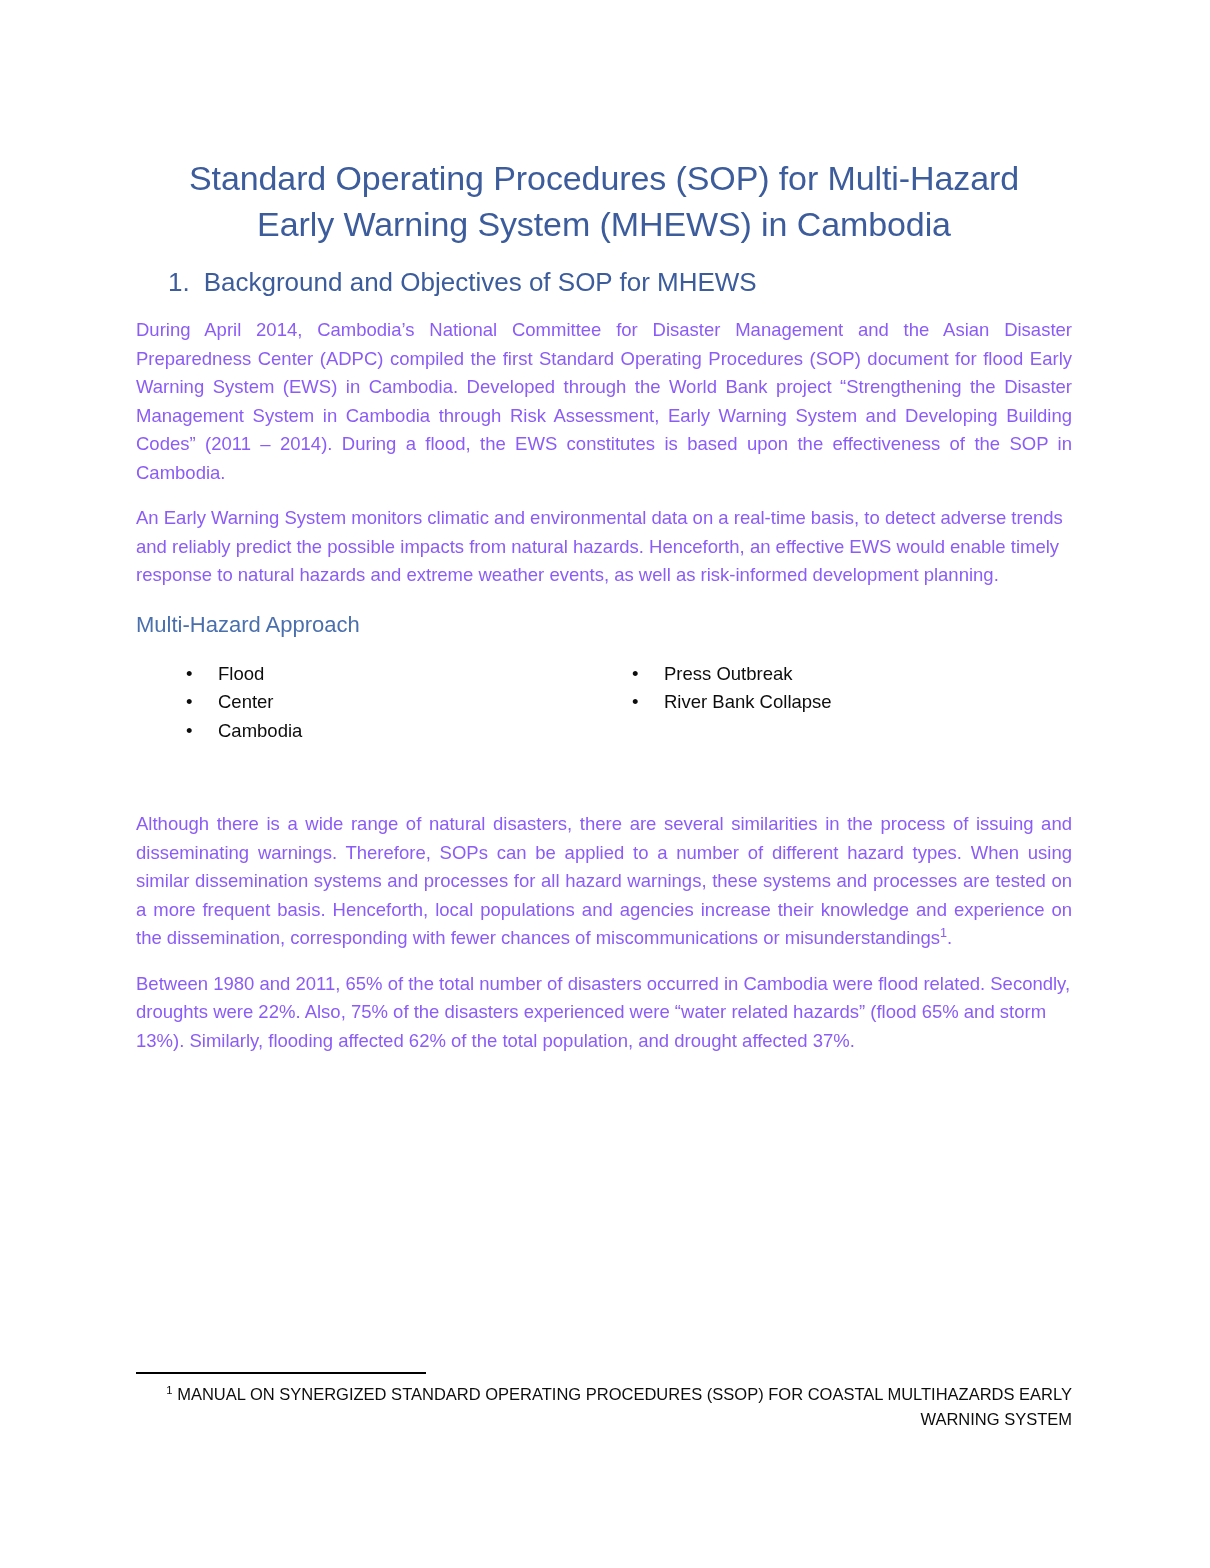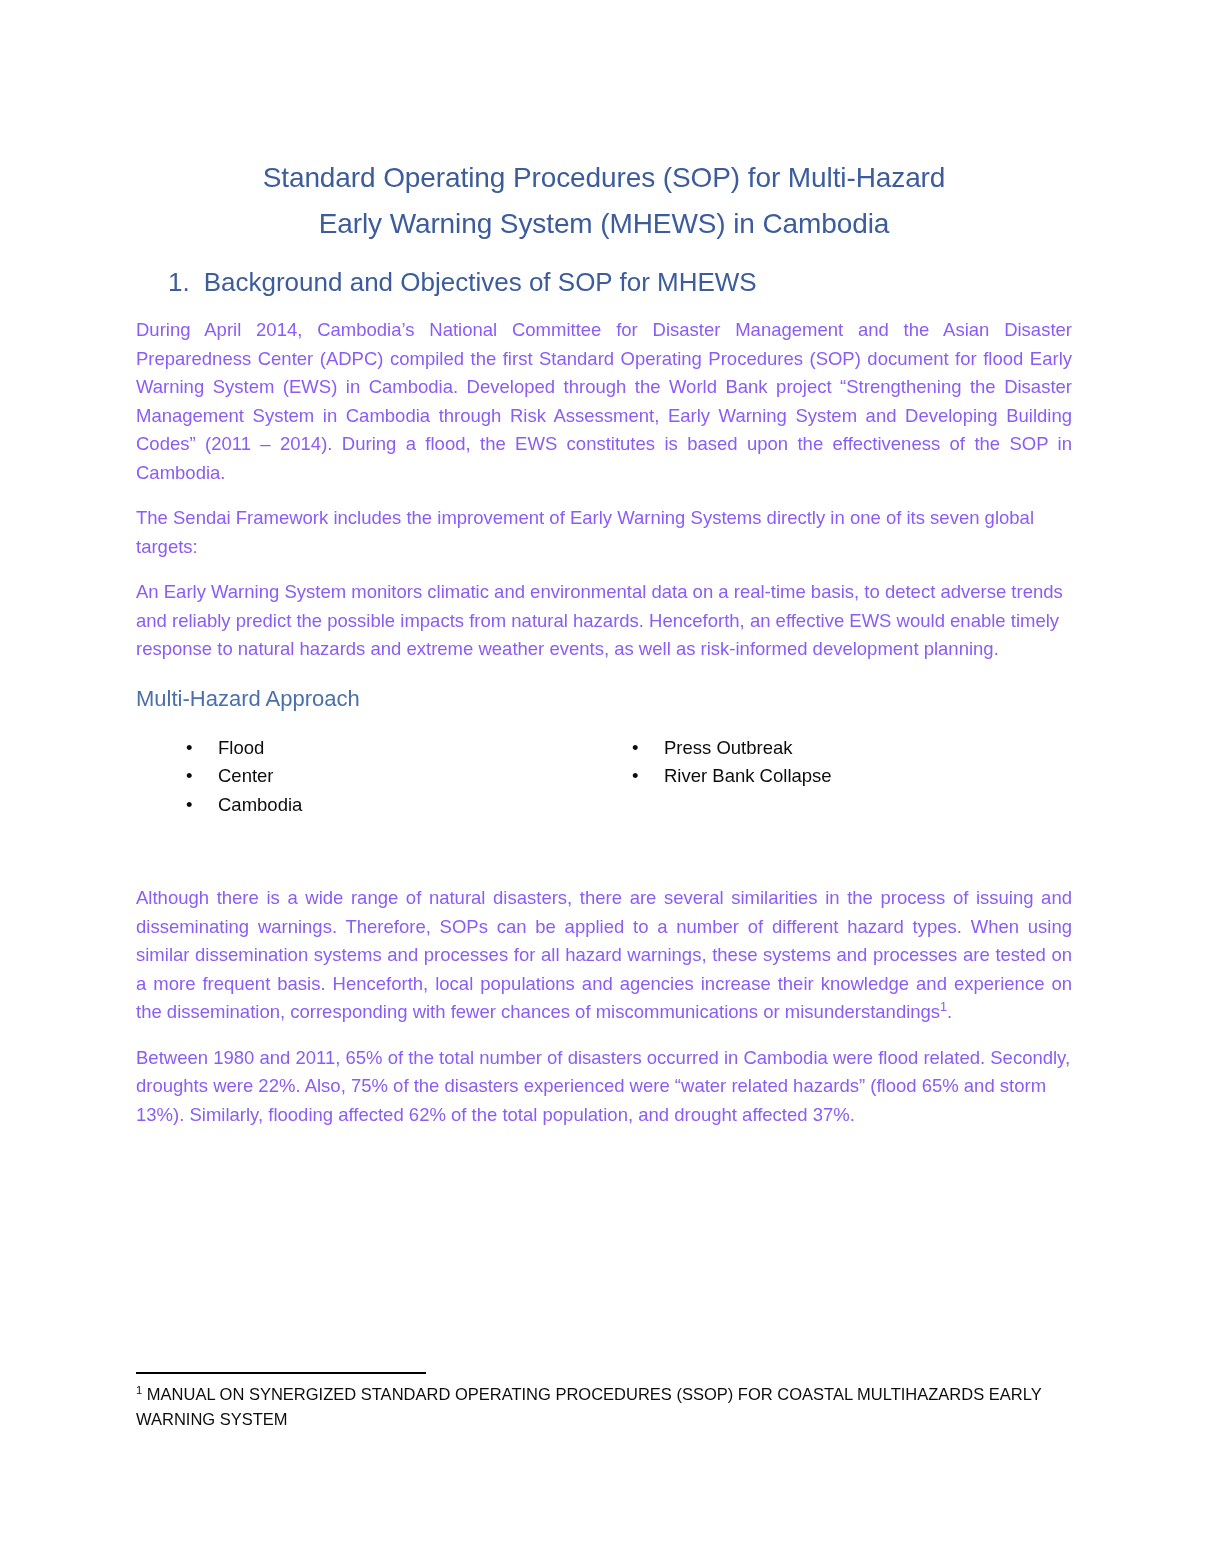--- a/index.html
+++ b/index.html
@@ -25,21 +25,21 @@
   }
   .content {
     position: absolute;
     left: 136px;
     top: 155px;
     width: 936px;
   }
 
   
   .doc-title {
-    font-size: 28px;
+    font-size: 34px;
     line-height: 46px;
     font-weight: 400;
     color: #3c5c9c;
     text-align: center;
     margin: 0 0 4px 0;
     letter-spacing: -0.1px;
   }
   .doc-title .tline { display: block; }
 
   
@@ -131,21 +131,21 @@
     width: 290px;
     height: 0;
     border-top: 2px solid #000000;
     margin: 0 0 8px 0;
   }
   .footnote-text {
     font-size: 16.5px;
     line-height: 25px;
     color: #0d0d0d;
     margin: 0;
-    text-align: left;
+    text-align: right;
   }
   sup.fn { font-size: 0.68em; vertical-align: super; line-height: 0; }
 </style>
 </head>
 <body>
 
 <div class="page">
 
   <div class="content">
 
@@ -155,21 +155,20 @@
     </h1>
 
     <h2 class="section-heading">
       <span class="num">1.</span>
       <span class="label">Background and Objectives of SOP for MHEWS</span>
     </h2>
 
     <p class="body justify">During April 2014, Cambodia’s National Committee for Disaster Management and the Asian Disaster Preparedness Center (ADPC) compiled the first Standard Operating Procedures (SOP) document for flood Early Warning System (EWS) in Cambodia. Developed through the World Bank project “Strengthening the Disaster Management System in Cambodia through Risk Assessment, Early Warning System and Developing Building Codes” (2011 – 2014). During a flood, the EWS constitutes is based upon the effectiveness of the SOP in Cambodia.</p>
 
 
-    <p class="body left">The Sendai Framework includes the improvement of Early Warning Systems directly in one of its seven global targets:</p>
 
 
     <p class="body left">An Early Warning System monitors climatic and environmental data on a real-time basis, to detect adverse trends and reliably predict the possible impacts from natural hazards. Henceforth, an effective EWS would enable timely response to natural hazards and extreme weather events, as well as risk-informed development planning.</p>
 
     <h3 class="sub-heading">Multi-Hazard Approach</h3>
 
 
     <div class="bullets-wrap">
       <div class="bullet-col left-col">
         <ul class="bullet-list">

